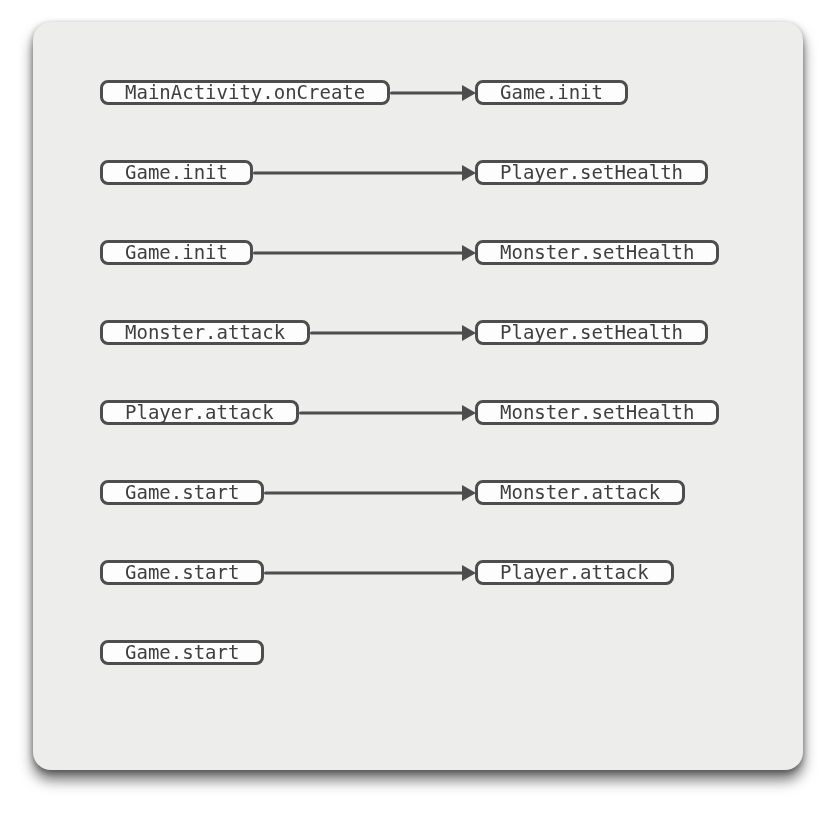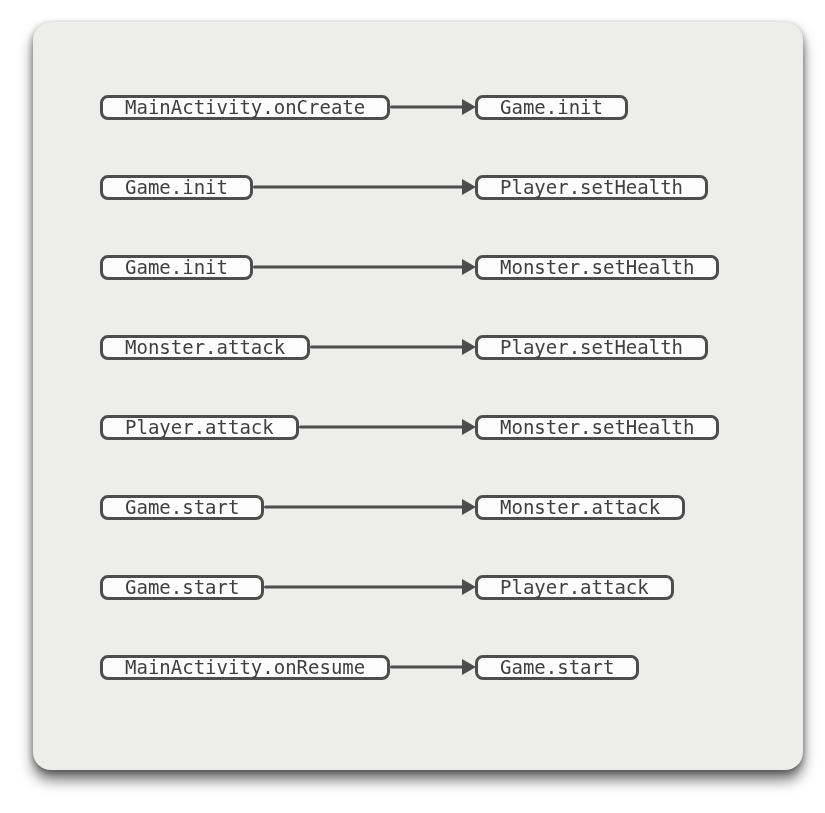--- a/index.html
+++ b/index.html
@@ -23,21 +23,21 @@
     width: 770px;
     height: 748px;
     box-sizing: border-box;
     background: #ededec;
     border-radius: 18px;
     box-shadow: 0 10px 14px rgba(0,0,0,0.55), 0 2px 6px rgba(0,0,0,0.35);
     padding: 58px 40px 0 67px;
   }
   .row {
     display: flex;
-    align-items: center;
+    align-items: flex-start;
     height: 54px;
     margin-bottom: 26px;
   }
   .left-slot {
     width: 375px;
     min-width: 375px;
     display: flex;
     align-items: stretch;
   }
   .node {
@@ -157,24 +157,17 @@
         <div class="node">Game.start</div>
         <div class="arrow">
           <span class="line"></span>
           <span class="head"></span>
         </div>
       </div>
       <div class="node">Player.attack</div>
     </div>
 
     <div class="row">
-      <div class="left-slot">
-        <div class="node">MainActivity.onResume</div>
-        <div class="arrow">
-          <span class="line"></span>
-          <span class="head"></span>
-        </div>
-      </div>
       <div class="node">Game.start</div>
     </div>
 
   </div>
 </div>
 
 </body></html>

